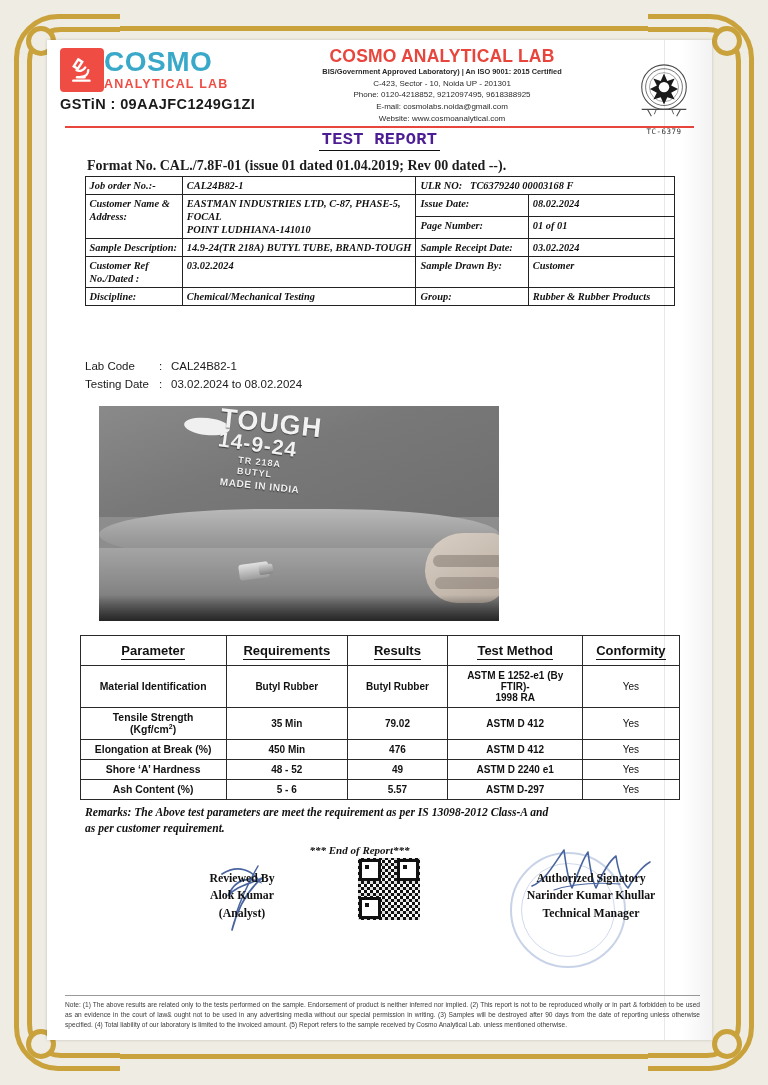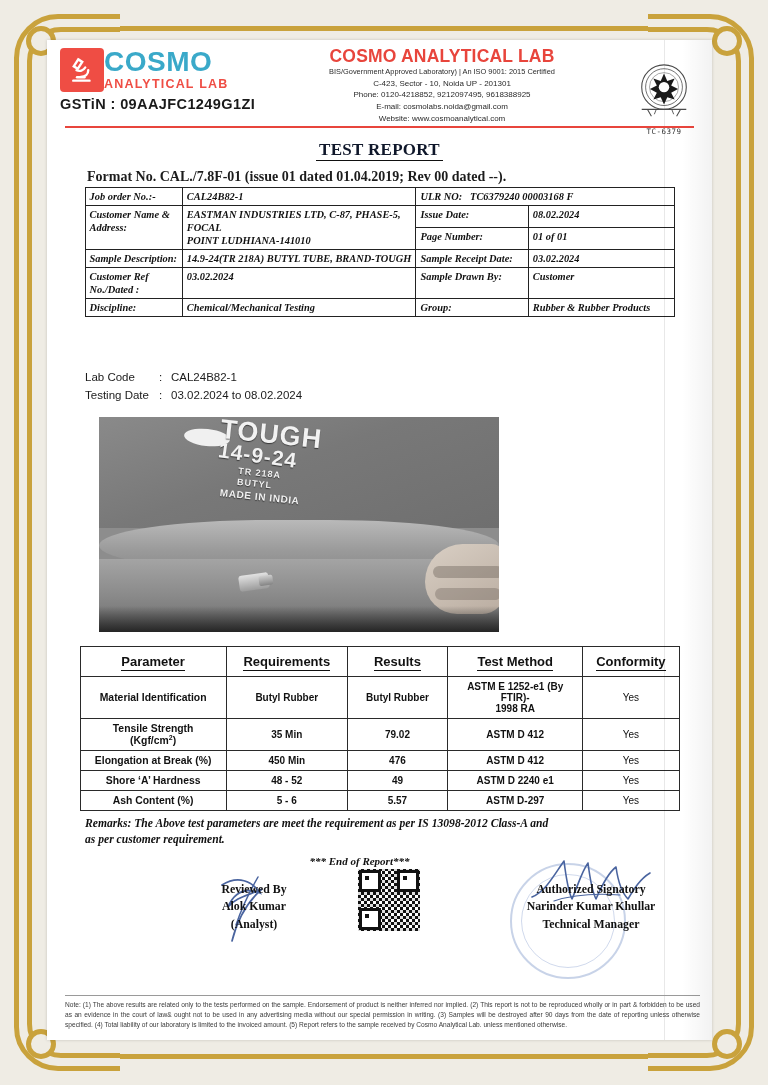--- a/index.html
+++ b/index.html
@@ -60,31 +60,31 @@
     font-size:28px;font-weight:bold;color:#3aa9c9;letter-spacing:.5px;line-height:1;
     font-family:"Liberation Sans", sans-serif;
   }
   .logo-text .l2{
     font-size:12.5px;font-weight:bold;color:#ef4d44;letter-spacing:1.2px;line-height:1.3;
   }
   .gstin{font-size:14.5px;font-weight:bold;color:#1a1a1a;letter-spacing:.4px;margin-top:4px;}
 
   .lab-info{position:absolute;left:240px;top:6px;width:310px;text-align:center;color:#2a2a2a;}
   .lab-name{font-size:17.5px;font-weight:bold;color:#e8453c;letter-spacing:.2px;}
-  .lab-sub{font-size:7.4px;font-weight:normal;line-height:1.45;}
+  .lab-sub{font-size:7.4px;font-weight:bold;line-height:1.45;}
   .lab-line{font-size:8px;line-height:1.45;}
 
   .nabl{position:absolute;right:12px;top:20px;width:72px;text-align:center;}
   .nabl-code{font-family:"DejaVu Sans Mono",monospace;font-size:7.5px;color:#333;margin-top:1px;letter-spacing:.5px;}
   .red-rule{height:2px;background:#e8453c;margin:2px 10px 0 10px;}
 
   
   .title{
-    text-align:center;font-family:Liberation Serif, serif;
-    font-size:17px;font-weight:bold;margin-top:14px;letter-spacing:.3px;color:#0f172a;
+    text-align:center;font-family:Liberation Mono, monospace;
+    font-size:17px;font-weight:bold;margin-top:4px;letter-spacing:.3px;color:#4c1d95;
   }
   .title span{border-bottom:1.6px solid #111;padding:0 3px 1px 3px;}
   .format-no{
     font-family:"Liberation Serif",serif;font-size:14px;font-weight:bold;
     margin:9px 0 2px 40px;color:#1c1c1c;
   }
 
   
   table{border-collapse:collapse;}
   .info-table{
@@ -192,21 +192,21 @@
       repeating-linear-gradient(0deg,#111 0 3px,#fff 3px 6px);
     background-blend-mode:difference;background-color:#fff;
   }
   .qr .pe{position:absolute;width:16px;height:16px;border:3px solid #111;background:#fff;}
   .qr .pe::after{content:"";position:absolute;left:3px;top:3px;width:4px;height:4px;background:#111;}
   .qr .pe1{left:1px;top:1px;}
   .qr .pe2{right:1px;top:1px;}
   .qr .pe3{left:1px;bottom:1px;}
 
   .sig-left{
-    position:absolute;left:112px;top:12px;width:190px;text-align:center;
+    position:absolute;left:100px;top:12px;width:190px;text-align:center;
     font-family:"Liberation Serif",serif;font-weight:bold;font-size:11.8px;
     line-height:1.45;color:#111;
   }
   .sig-right{
     position:absolute;right:6px;top:12px;width:230px;text-align:center;
     font-family:"Liberation Serif",serif;font-weight:bold;font-size:11.8px;
     line-height:1.45;color:#111;
   }
   .scribble-left{position:absolute;left:165px;top:-2px;opacity:.85;}
   .scribble-right{position:absolute;right:58px;top:-18px;opacity:.85;}

